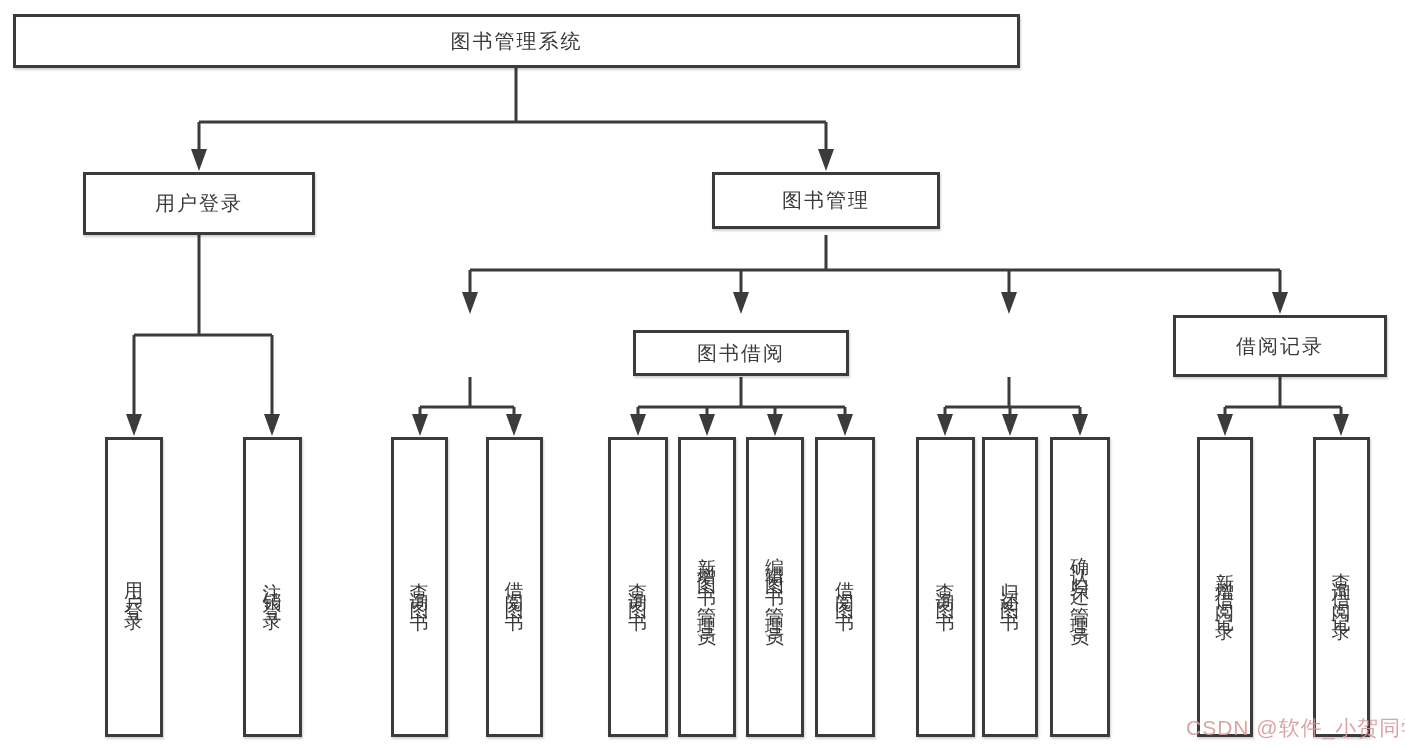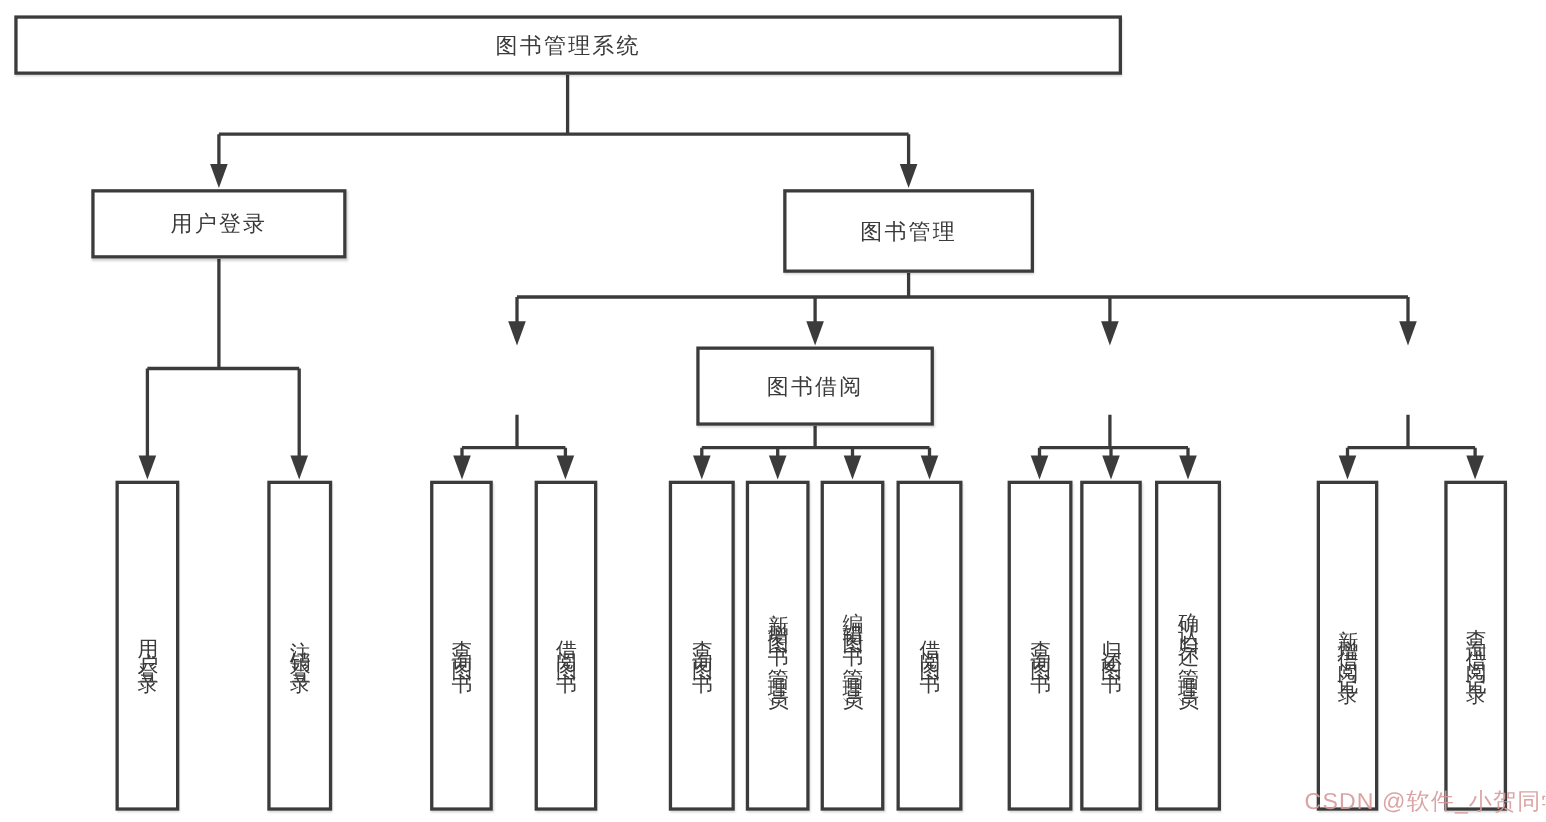--- a/index.html
+++ b/index.html
@@ -65,26 +65,29 @@
     </g>
   </svg>
 
   <div class="box" style="left:13px;top:14px;width:1007px;height:54px;">
     <span class="hlabel">图书管理系统</span>
   </div>
 
   <div class="box" style="left:83px;top:172px;width:232px;height:63px;">
     <span class="hlabel">用户登录</span>
   </div>
-  <div class="box" style="left:712px;top:172px;width:228px;height:76px;">
+  <div class="box" style="left:712px;top:172px;width:228px;height:57px;">
     <span class="hlabel">图书管理</span>
   </div>
 
-  <div class="box" style="left:633px;top:315px;width:216px;height:72px;">
+  <div class="box" style="left:633px;top:330px;width:216px;height:46px;">
     <span class="hlabel">图书借阅</span>
+  </div>
+  <div class="box" style="left:1173px;top:315px;width:214px;height:62px;">
+    <span class="hlabel">借阅记录</span>
   </div>
 
   <div class="box" style="left:105px;top:437px;width:58px;height:300px;">
     <span class="vlabel">用户登录</span>
   </div>
   <div class="box" style="left:243px;top:437px;width:59px;height:300px;">
     <span class="vlabel">注销登录</span>
   </div>
 
   <div class="box" style="left:391px;top:437px;width:57px;height:300px;">

